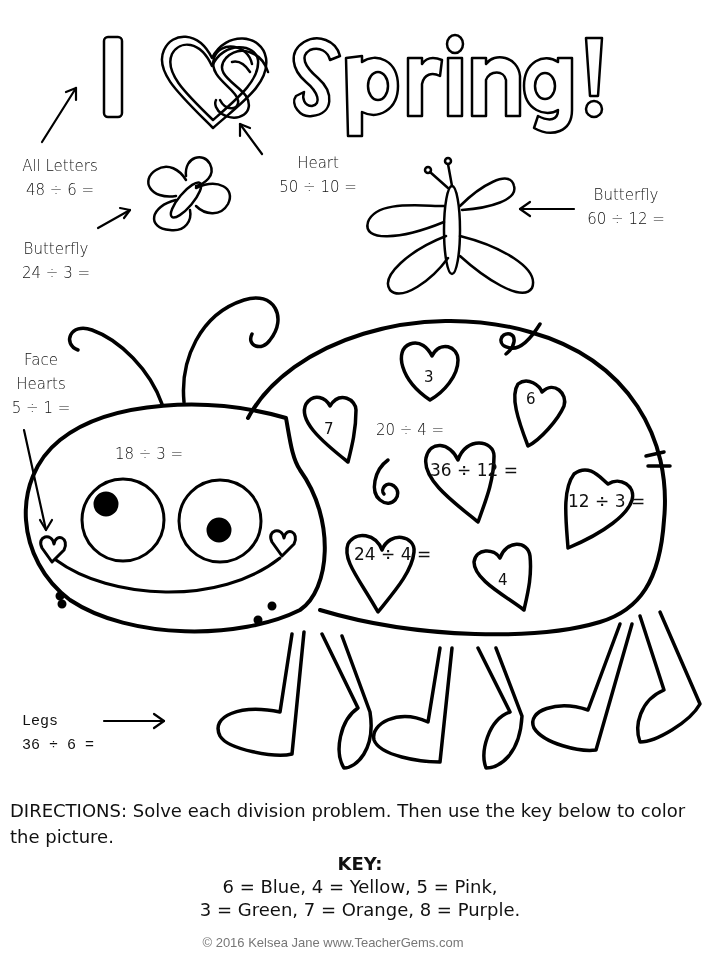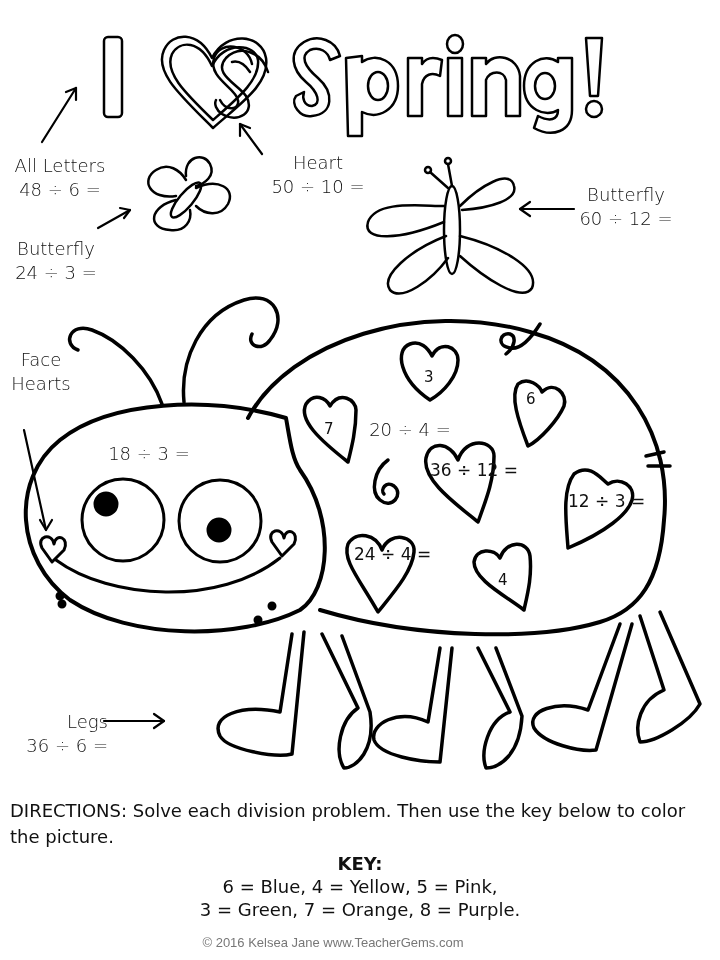--- a/index.html
+++ b/index.html
@@ -1,19 +1,19 @@
 <!DOCTYPE html>
 <html><head>
 <meta charset="utf-8">
 <style>
   html, body { margin: 0; padding: 0; background: #ffffff; }
   body { width: 720px; height: 960px; position: relative; overflow: hidden;
          font-family: "DejaVu Sans", sans-serif; color: #111; }
   .art { position: absolute; left: 0; top: 0; width: 720px; height: 960px; }
-  .lbl { position: absolute; font-size: 18px; line-height: 24px; text-align: center; color: #111; font-weight: 300; }
+  .lbl { position: absolute; font-size: 15px; line-height: 24px; text-align: center; color: #111; font-weight: 300; }
   .lbl span { display: block; }
   .in-heart { position: absolute; font-size: 15px; color: #111; text-align: center; white-space: nowrap; }
   .in-heart.small { font-size: 17px; }
   .directions { position: absolute; left: 10px; top: 798px; width: 700px; font-size: 18px; line-height: 26px; }
   .directions b { font-weight: normal; }
   .key { position: absolute; left: 0; top: 852px; width: 720px; text-align: center; font-size: 18px; line-height: 23px; }
   .key .key-title { font-weight: bold; }
   .footer { position: absolute; left: 0; top: 935px; width: 666px; text-align: center; font-size: 13px; color: #777; font-family: "Liberation Sans", sans-serif; }
 </style>
 </head>
@@ -146,31 +146,32 @@
 </div>
 
 <div class="lbl" style="left:576px; top:183px; width:100px;">
   <span>Butterfly</span>
   <span>60 ÷ 12 =</span>
 </div>
 
 <div class="lbl" style="left:6px; top:348px; width:70px; text-align:center;">
   <span>Face</span>
   <span>Hearts</span>
+  <span>5 ÷ 1 =</span>
 </div>
 
 <div class="lbl" style="left:104px; top:442px; width:90px;">
   <span>18 ÷ 3 =</span>
 </div>
 
 <div class="lbl" style="left:366px; top:418px; width:88px;">
   <span>20 ÷ 4 =</span>
 </div>
 
-<div class="lbl" style="left:22px; top:710px; width:86px; text-align:right;">
+<div class="lbl" style="left:22px; top:710px; width:86px; text-align:left;font-family:Liberation Mono, monospace;">
   <span>Legs</span>
   <span>36 ÷ 6 =</span>
 </div>
 
 <div class="in-heart" style="left:424px; top:368px;">3</div>
 <div class="in-heart" style="left:526px; top:390px;">6</div>
 <div class="in-heart" style="left:324px; top:420px;">7</div>
 <div class="in-heart small" style="left:430px; top:460px;">36 ÷ 12 =</div>
 <div class="in-heart small" style="left:568px; top:491px;">12 ÷ 3 =</div>
 <div class="in-heart small" style="left:354px; top:544px;">24 ÷ 4 =</div>

